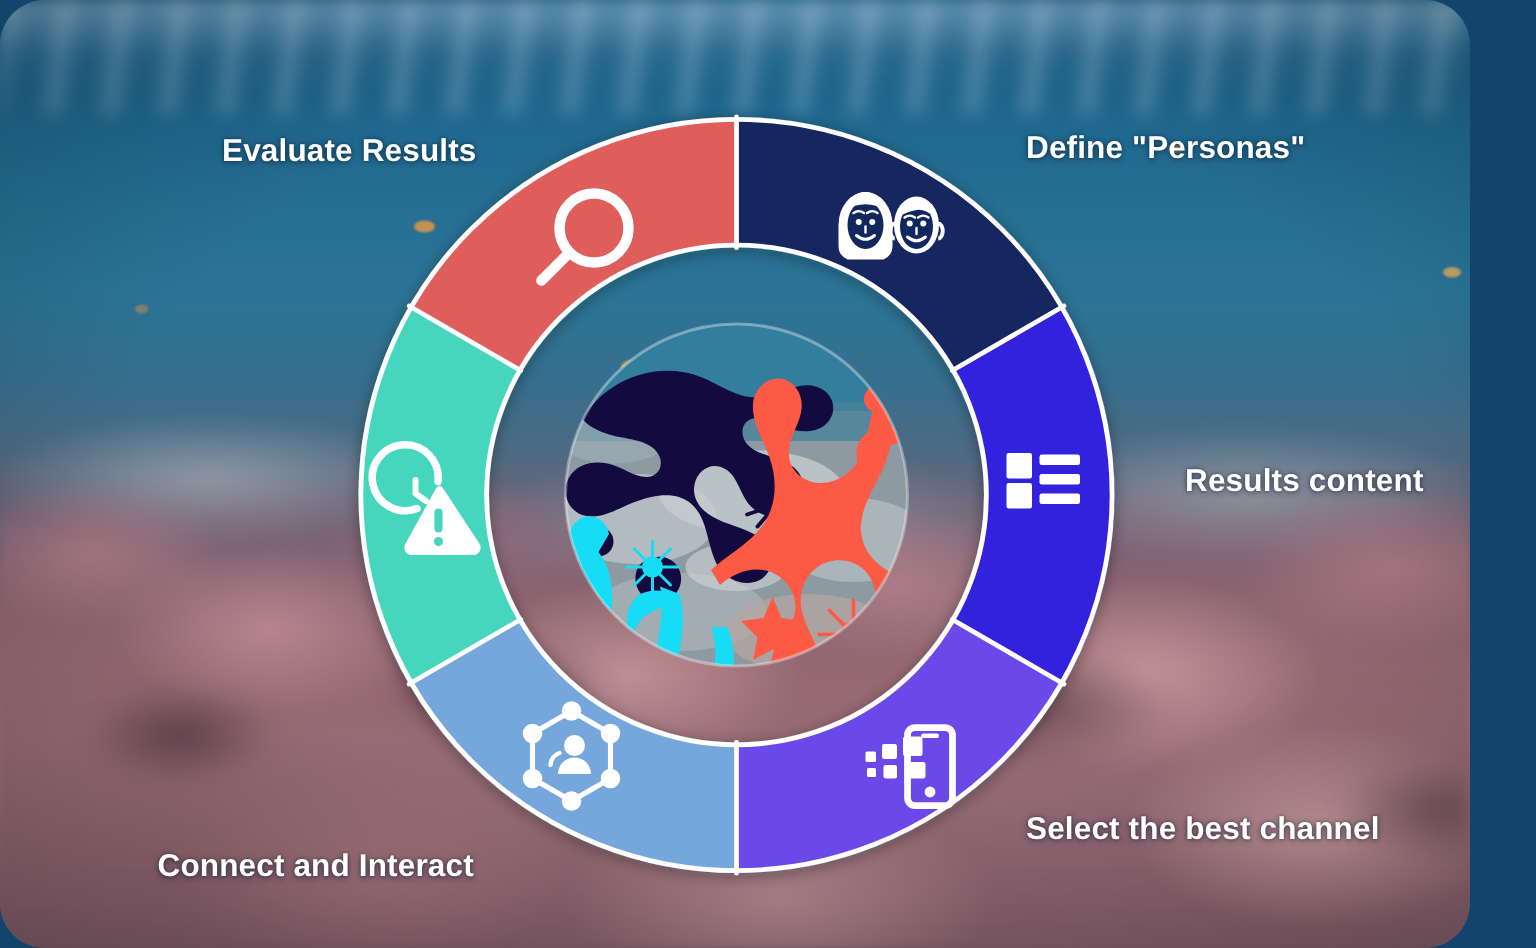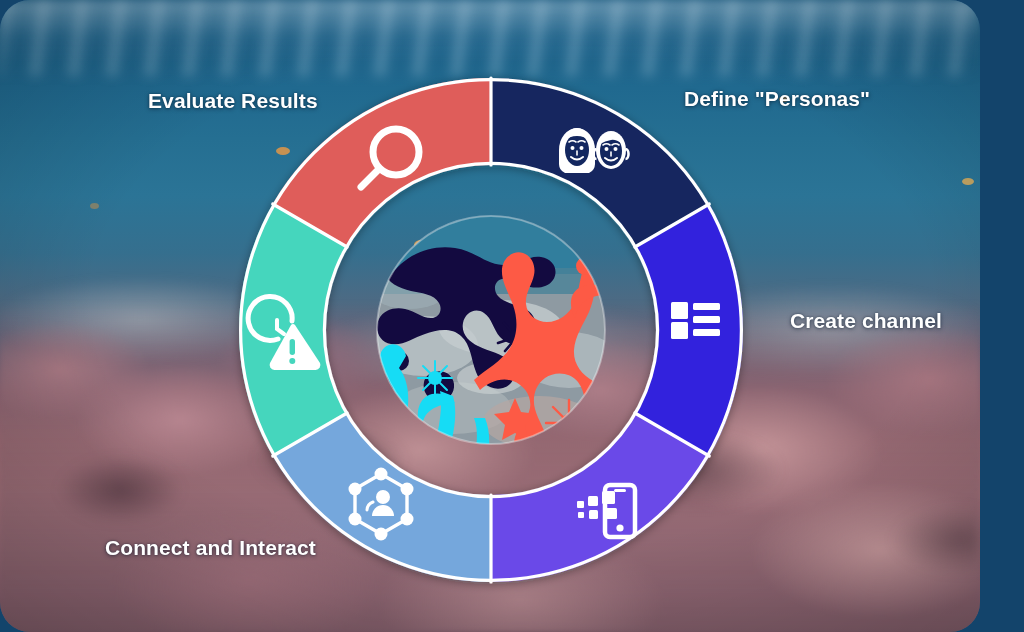--- a/index.html
+++ b/index.html
@@ -89,21 +89,21 @@
   
   .label{
     position:absolute;color:#ffffff;font-weight:bold;font-size:21px;
     letter-spacing:.1px;white-space:nowrap;
     text-shadow:0 1px 4px rgba(0,20,40,.55), 0 0 2px rgba(0,20,40,.4);
   }
   .lbl-evaluate   {left:148px; top:89px;}
   .lbl-personas   {left:684px; top:87px;}
   .lbl-create     {left:790px; top:309px;}
   .lbl-accept     {left:21px;  top:309px;}
-  .lbl-connect    {left:105px; top:536px;}
+  .lbl-connect    {left:105px; top:566px;}
   .lbl-channel    {left:684px; top:541px;}
 </style>
 </head>
 <body>
 
 <div id="stage">
 
   <div class="bg-layer bg-water"></div>
   <div class="bg-layer bg-mid"></div>
   <div class="bg-layer bg-reef"></div>
@@ -312,16 +312,17 @@
         <path d="M-11 -11 L-11 -2 L-4 3" fill="none" stroke="#ffffff" stroke-width="4" stroke-linecap="round"></path>
         <path d="M7 -6 L32 32 a5 5 0 0 1 -4.3 7 H-13.7 a5 5 0 0 1 -4.3 -7 L3 -6 a2.4 2.4 0 0 1 4 0 z" fill="#ffffff"></path>
         <rect x="1.6" y="8" width="5.4" height="16" rx="2.7" fill="#45d6bd"></rect>
         <circle cx="4.3" cy="30" r="3" fill="#45d6bd"></circle>
       </g>
     </svg>
   </div>
 
   <div class="label lbl-evaluate">Evaluate Results</div>
   <div class="label lbl-personas">Define "Personas"</div>
-  <div class="label lbl-create">Create channel</div>
+  <div class="label lbl-create">Results content</div>
   <div class="label lbl-connect">Connect and Interact</div>
+  <div class="label lbl-channel">Select the best channel</div>
 
 </div>
 
 </body></html>

